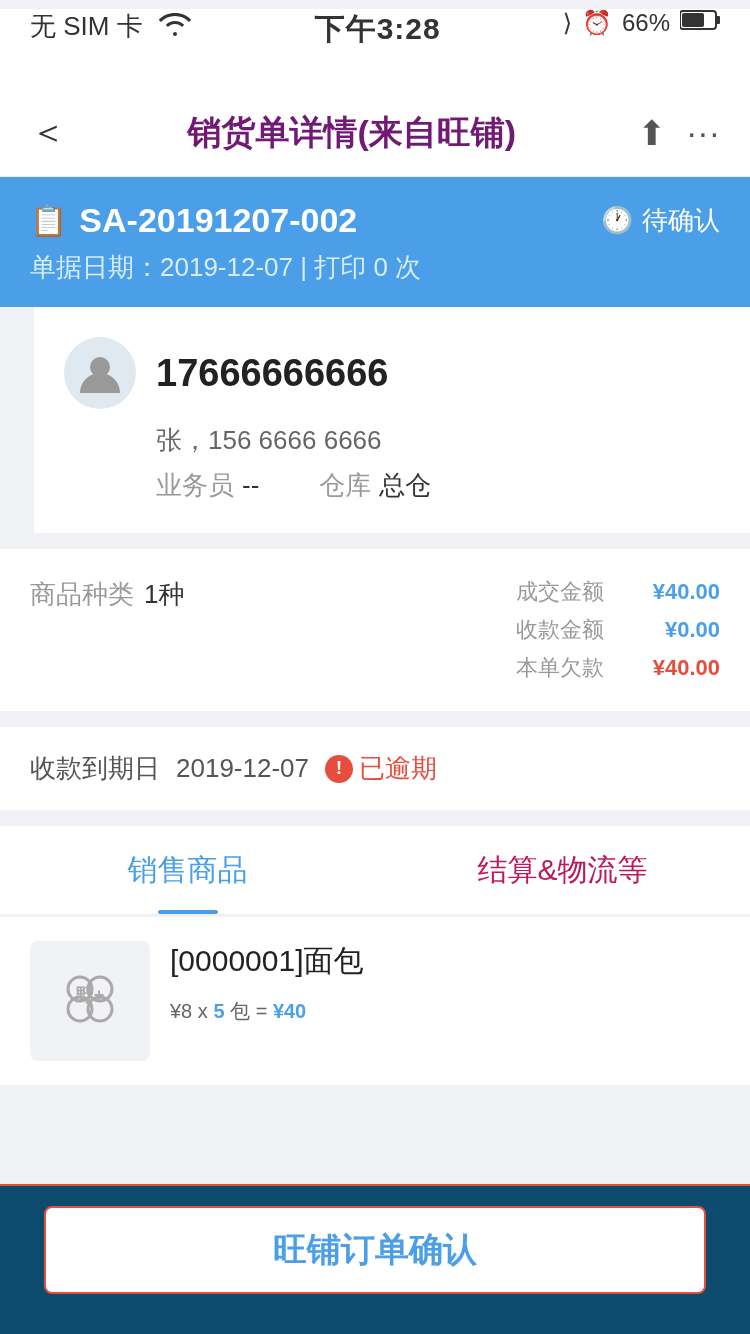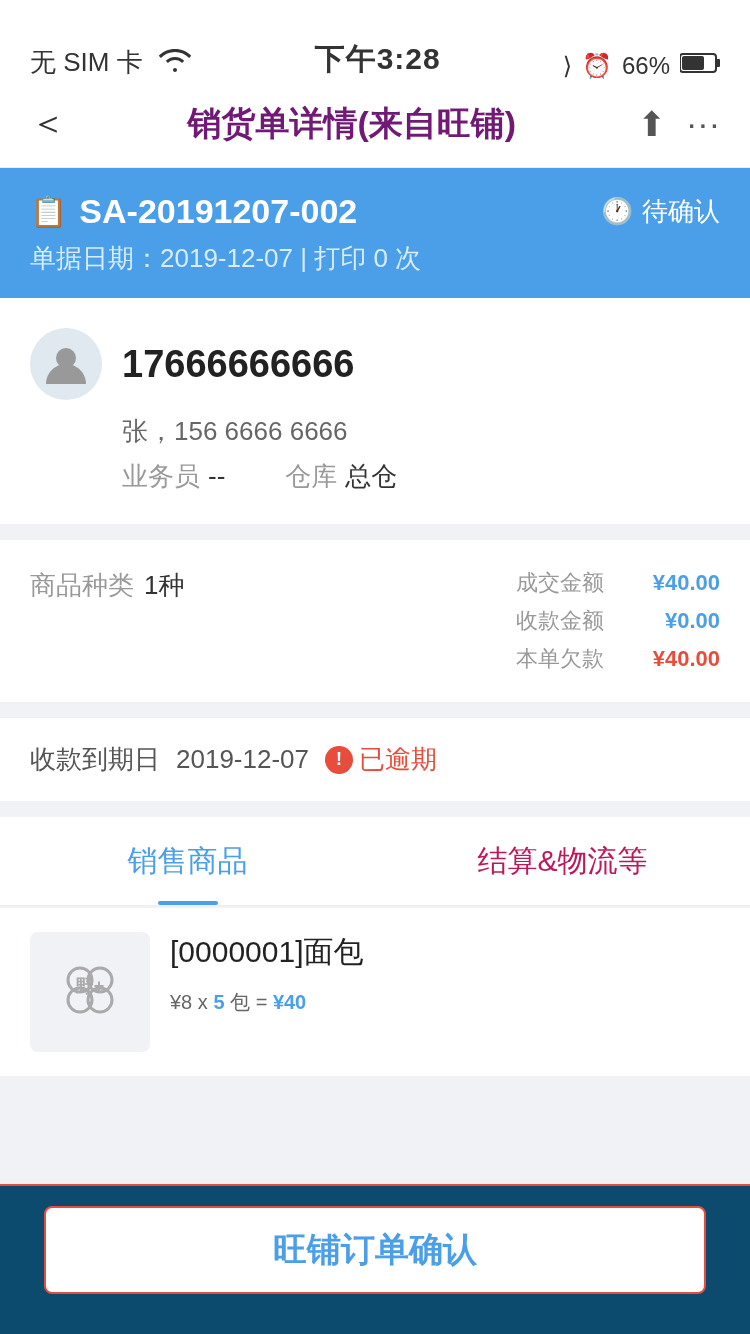--- a/index.html
+++ b/index.html
@@ -12,25 +12,26 @@
       font-size: 28px;
       color: #333;
     }
 
     
     .status-bar {
       width: 750px;
       height: 80px;
       background: #fff;
       display: flex;
-      align-items: flex-end;
+      align-items: flex-start;
       justify-content: space-between;
       padding: 0 30px;
       font-size: 26px;
       font-weight: 500;
+      margin-top: 9px;
     }
     .status-left {
       display: flex;
       align-items: center;
       gap: 14px;
       font-size: 26px;
     }
     .status-center {
       font-size: 30px;
       font-weight: 600;
@@ -104,20 +105,21 @@
     .order-meta {
       font-size: 26px;
       color: #d8ecfa;
     }
 
     
     .customer-card {
       background: #fff;
       padding: 30px;
       margin-bottom: 16px;
+      margin-left: 34px;
     }
     .customer-name-row {
       display: flex;
       align-items: center;
       gap: 20px;
       margin-bottom: 14px;
     }
     .avatar {
       width: 72px;
       height: 72px;

